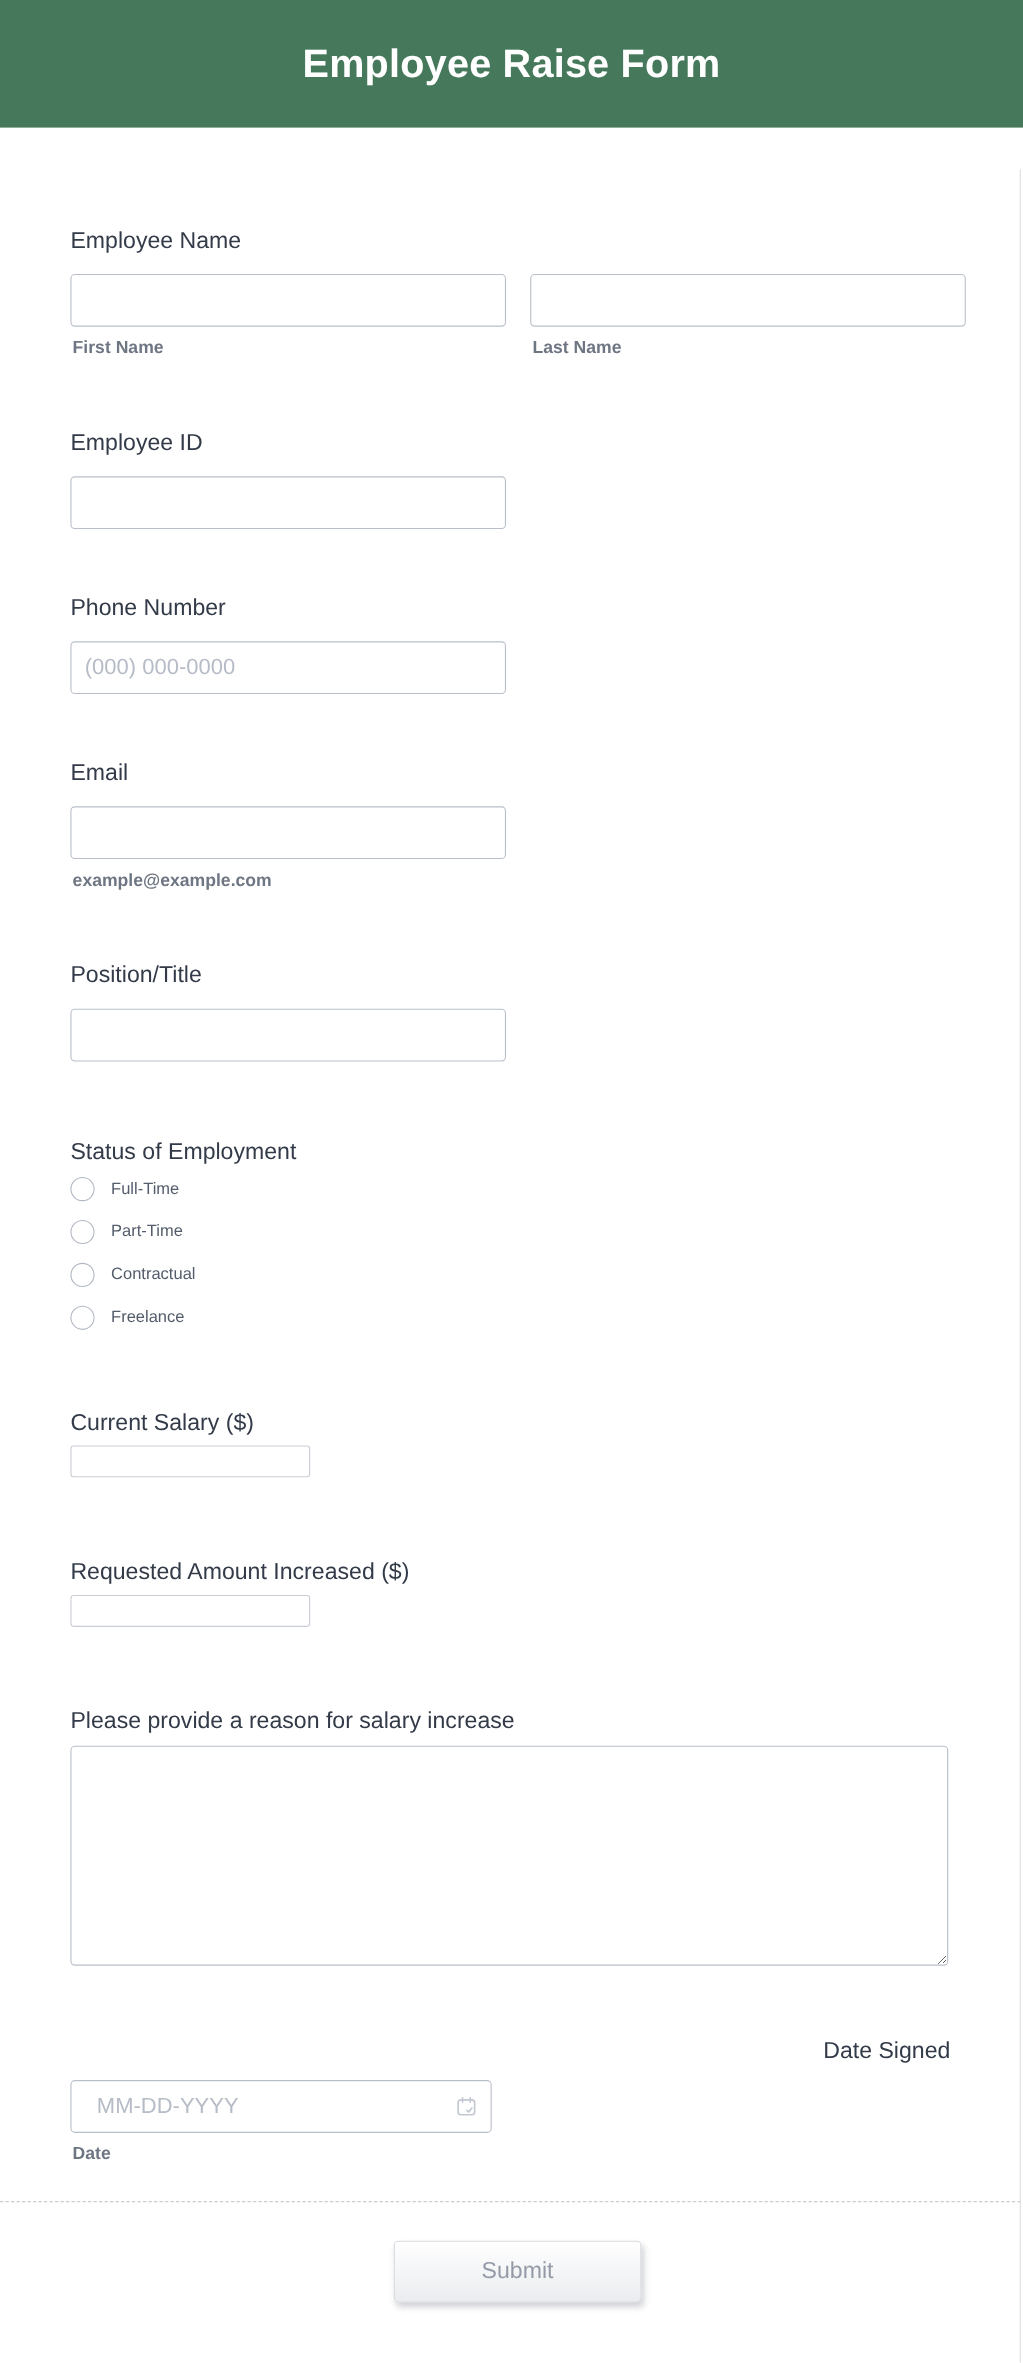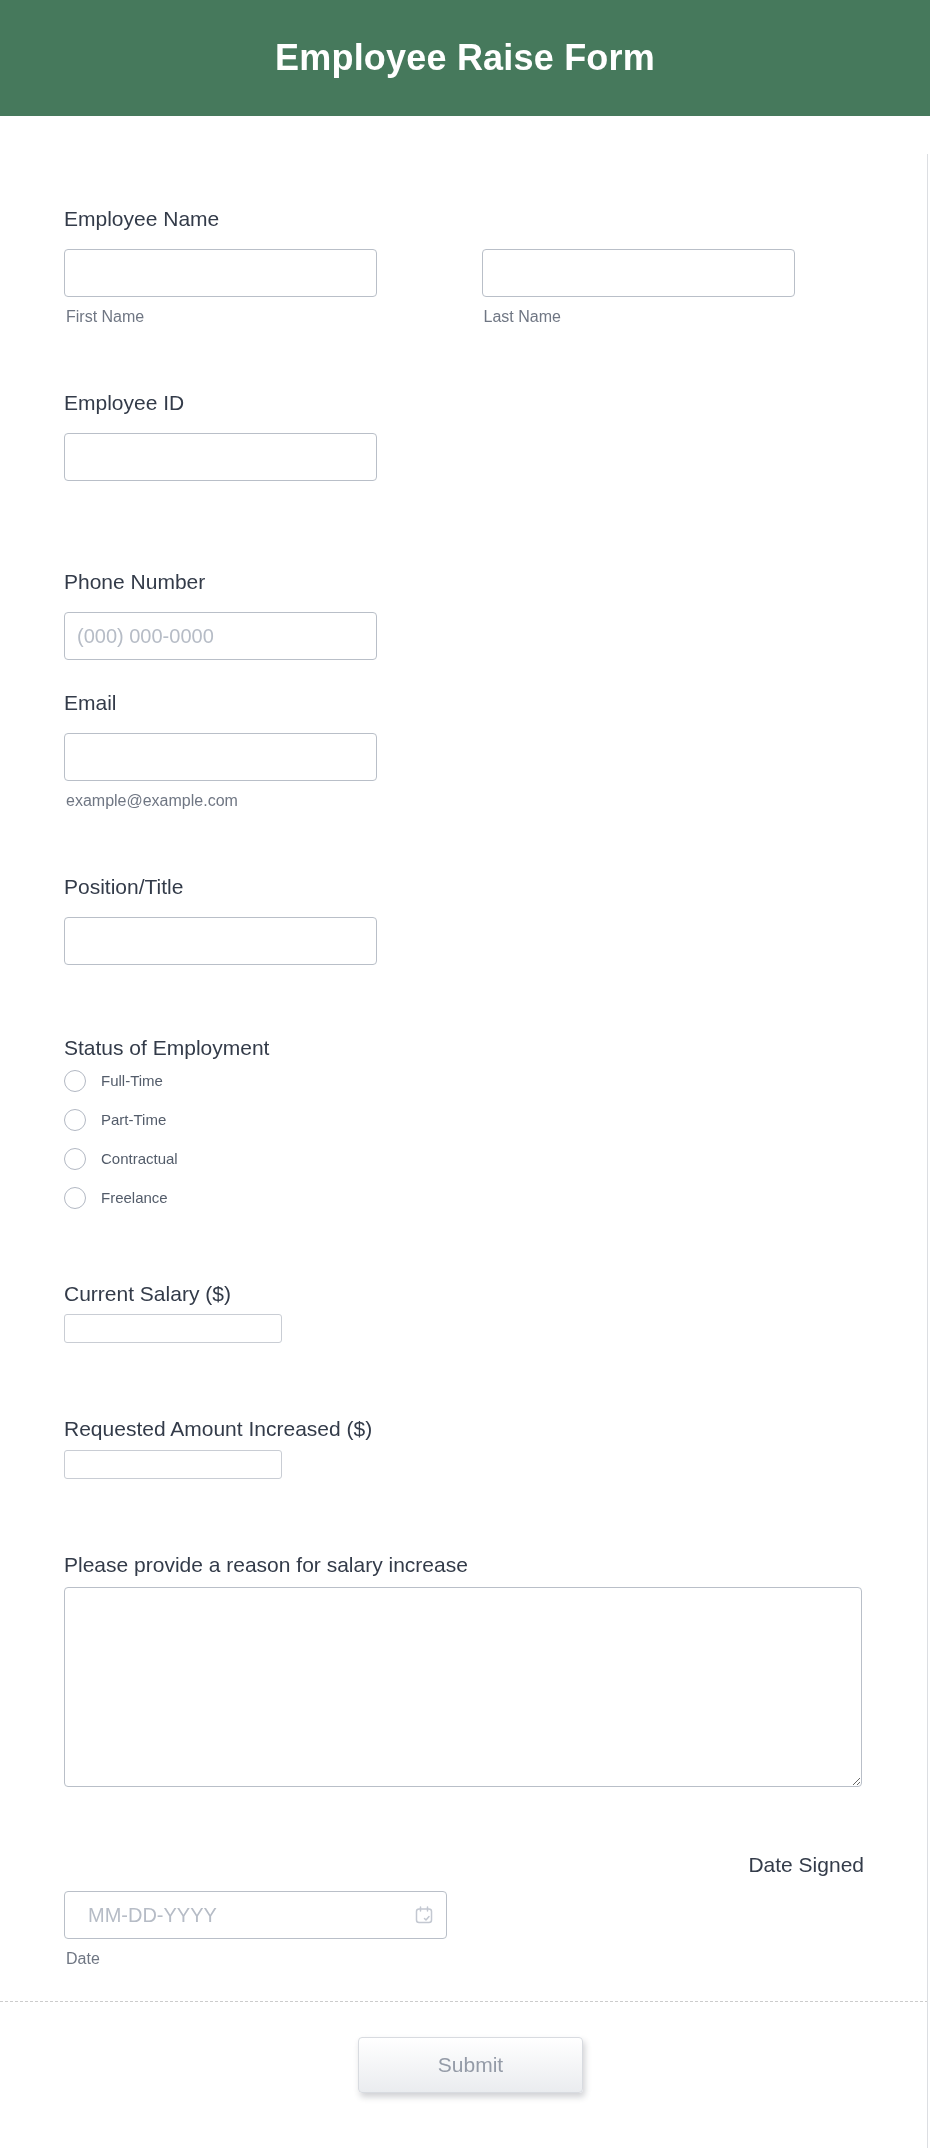--- a/index.html
+++ b/index.html
@@ -54,30 +54,31 @@
     font-weight: 500;
     color: #333b49;
     margin-left: 0;
   }
   .sub {
     font-size: 16px;
     line-height: 19px;
     color: #6f7683;
     margin-top: 10px;
     margin-left: 2px;
+    font-weight: bold;
   }
   .m17 { margin-bottom: 17px; }
   .m13 { margin-bottom: 13px; text-align: right; }
   .m9  { margin-bottom: 9px; }
   .m8  { margin-bottom: 8px; }
   .m7  { margin-bottom: 7px; }
   .m0  { margin-bottom: 0; }
 
   input.std {
-    width: 313px;
+    width: 396px;
     height: 48px;
     border: 1px solid #b9bfc8;
     border-radius: 4px;
     background: #ffffff;
     font-family: inherit;
     font-size: 20px;
     color: #2c3345;
     padding: 0 12px;
     outline: none;
     display: block;
@@ -192,21 +193,21 @@
         <div class="sub">Last Name</div>
       </div>
     </div>
   </div>
 
   <div class="section" style="top:390px">
     <label class="f-label m17">Employee ID</label>
     <input class="std" type="text" value="" style="">
   </div>
 
-  <div class="section" style="top:569px">
+  <div class="section" style="top:540px">
     <label class="f-label m17">Phone Number</label>
     <input class="std" type="text" placeholder="(000) 000-0000" style="">
   </div>
 
   <div class="section" style="top:690px">
     <label class="f-label m17">Email</label>
     <input class="std" type="text" value="" style="">
     <div class="sub">example@example.com</div>
   </div>
 

